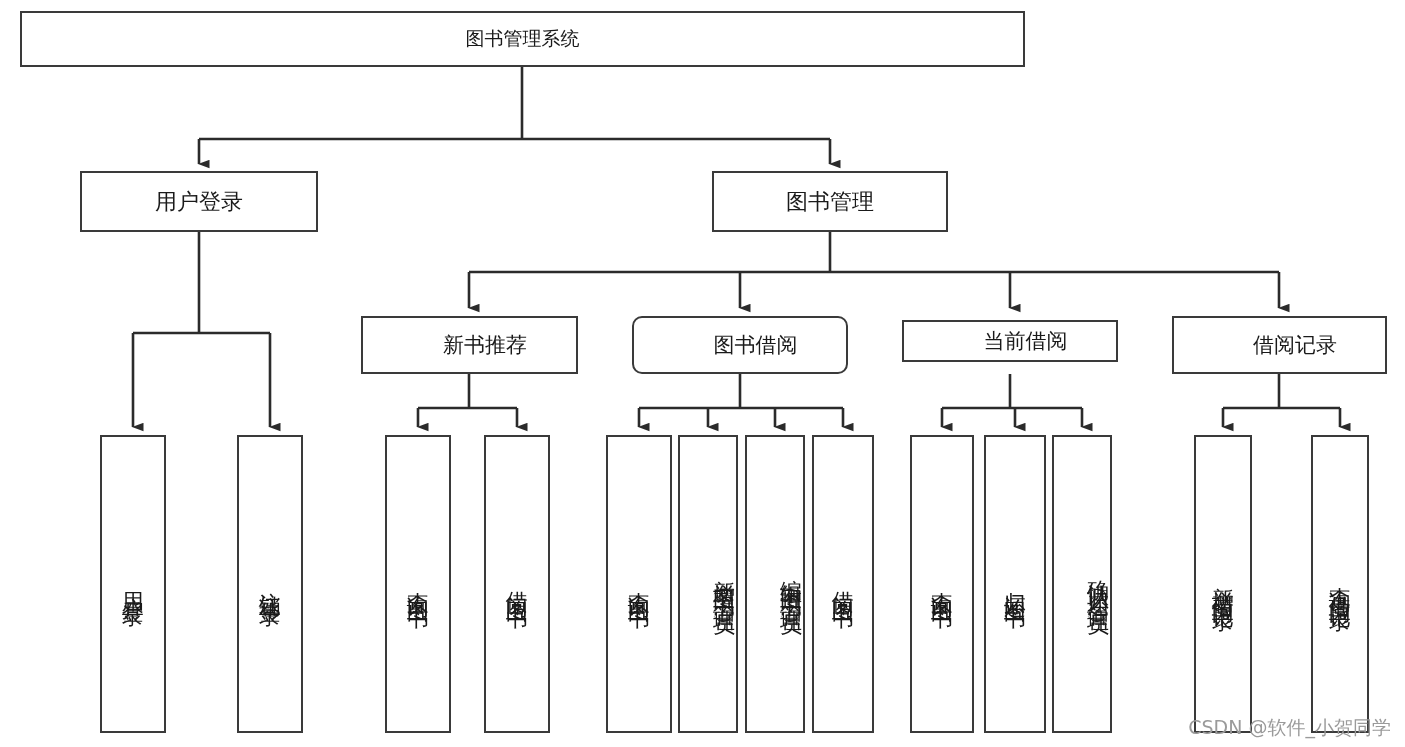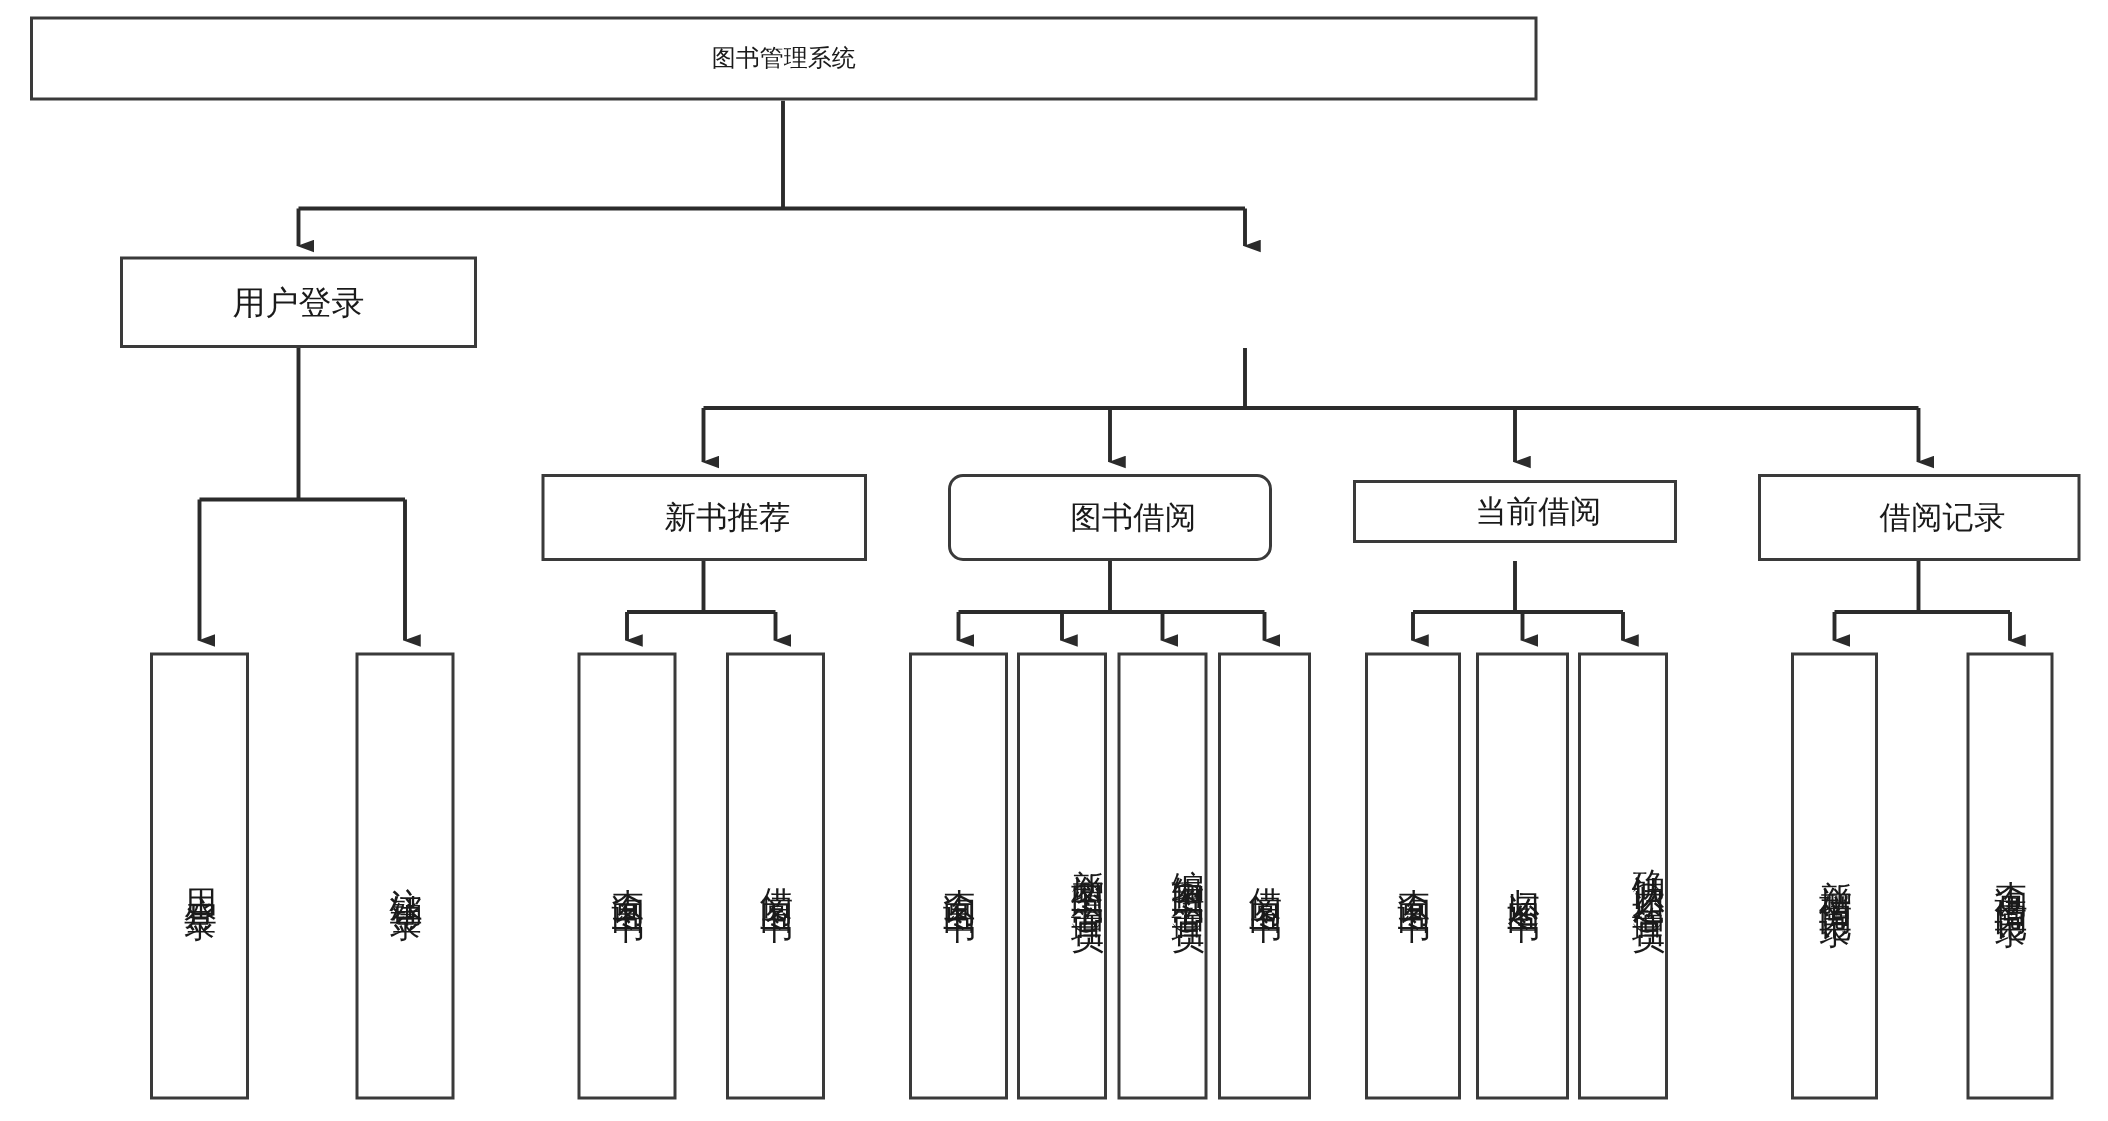--- a/index.html
+++ b/index.html
@@ -23,21 +23,21 @@
     box-sizing: border-box;
     border: 2px solid #3a3a3a;
     background: #ffffff;
     display: flex;
     align-items: center;
     justify-content: center;
     color: #1a1a1a;
     z-index: 3;
   }
   .node.root {
-    font-size: 16px;
+    font-size: 19px;
   }
   .node.lvl2 {
     font-size: 22px;
   }
   .node.lvl3 {
     font-size: 21px;
     padding-left: 31px;
   }
   .node.leaf {
     writing-mode: vertical-rl;
@@ -133,20 +133,23 @@
     </g>
   </svg>
 
   <div class="node root" style="left:20px; top:11px; width:1005px; height:56px;">
     <span class="label">图书管理系统</span>
   </div>
 
   <div class="node lvl2" style="left:80px; top:171px; width:238px; height:61px;">
     <span class="label">用户登录</span>
   </div>
+  <div class="node lvl2" style="left:712px; top:171px; width:236px; height:61px;">
+    <span class="label">图书管理</span>
+  </div>
 
   <div class="node lvl3" style="left:361px; top:316px; width:217px; height:58px;">
     <span class="label">新书推荐</span>
   </div>
   <div class="node lvl3" style="left:632px; top:316px; width:216px; height:58px;border-radius:10px;">
     <span class="label">图书借阅</span>
   </div>
   <div class="node lvl3" style="left:902px; top:320px; width:216px; height:42px;">
     <span class="label">当前借阅</span>
   </div>
@@ -191,14 +194,15 @@
     <span class="label">确认归还（管理员）</span>
   </div>
 
   <div class="node leaf" style="left:1194px; top:435px; width:58px; height:298px;">
     <span class="label">新增借阅记录</span>
   </div>
   <div class="node leaf" style="left:1311px; top:435px; width:58px; height:298px;">
     <span class="label">查询借阅记录</span>
   </div>
 
+  <div class="watermark">CSDN @软件_小贺同学</div>
 
 </div>
 
 </body></html>

